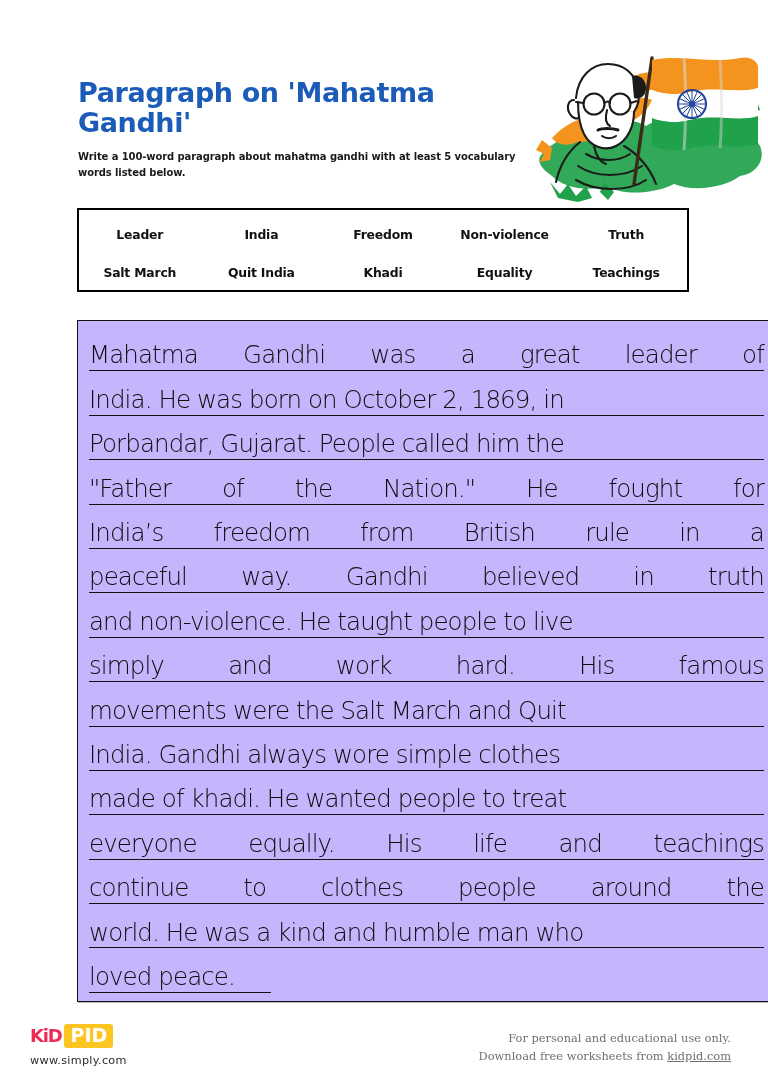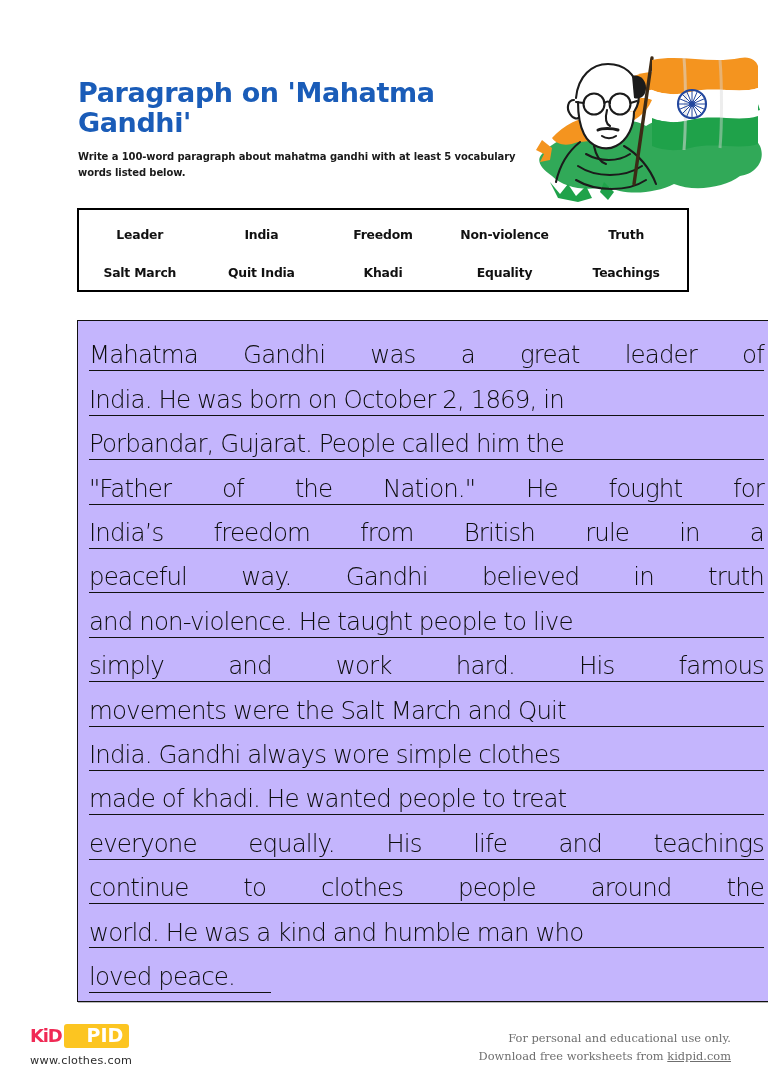--- a/index.html
+++ b/index.html
@@ -147,21 +147,21 @@
     letter-spacing: -1.2px;
     line-height: 1;
   }
   #logo-pid {
     font-family: "DejaVu Sans", sans-serif;
     font-size: 19px;
     font-weight: bold;
     color: #FFFFFF;
     background: #FCC521;
     border-radius: 3px;
-    padding: 1px 6px 2px 22px;
+    padding: 1px 6px 2px 6px;
     margin-left: 3px;
     letter-spacing: 0px;
     line-height: 1.15;
   }
   #logo-url {
     font-family: "DejaVu Sans", sans-serif;
     font-size: 11.2px;
     color: #2b2b2b;
     letter-spacing: 0.3px;
     margin-top: 4px;
@@ -344,19 +344,19 @@
         <div class="rule"></div>
       </div>
     </div>
 </div>
 
 <div id="footer-logo">
   <div id="logo-mark">
     <span id="logo-kid">KiD</span>
     <span id="logo-pid">PID</span>
   </div>
-  <div id="logo-url">www.clothes.com</div>
+  <div id="logo-url">www.simply.com</div>
 </div>
 
 <div id="footer-note">
   <div>For personal and educational use only.</div>
   <div><span>Download free worksheets from </span><span class="link">kidpid.com</span></div>
 </div>
 
 </body></html>

